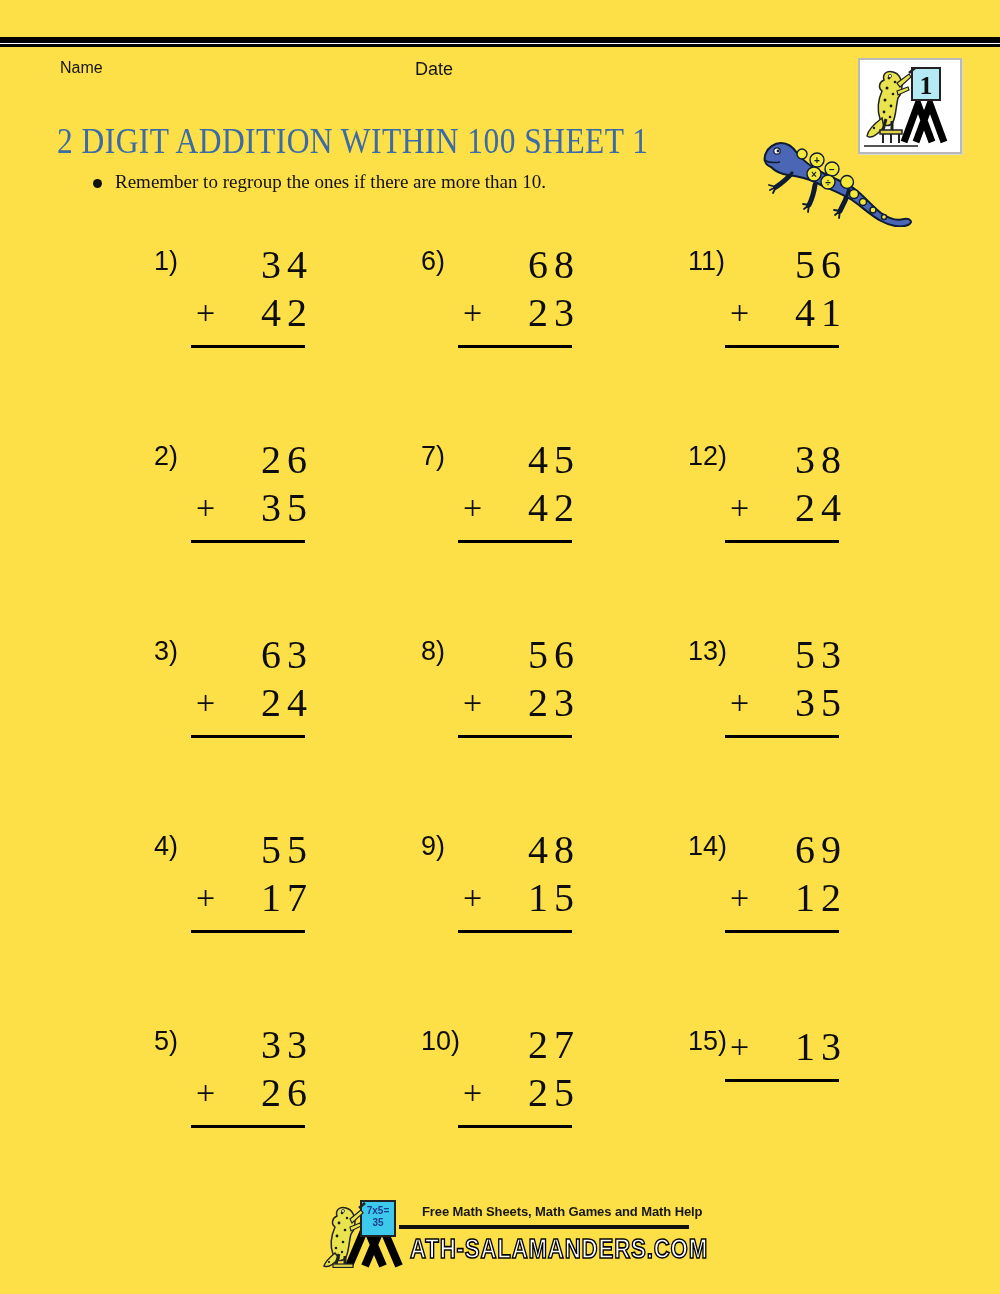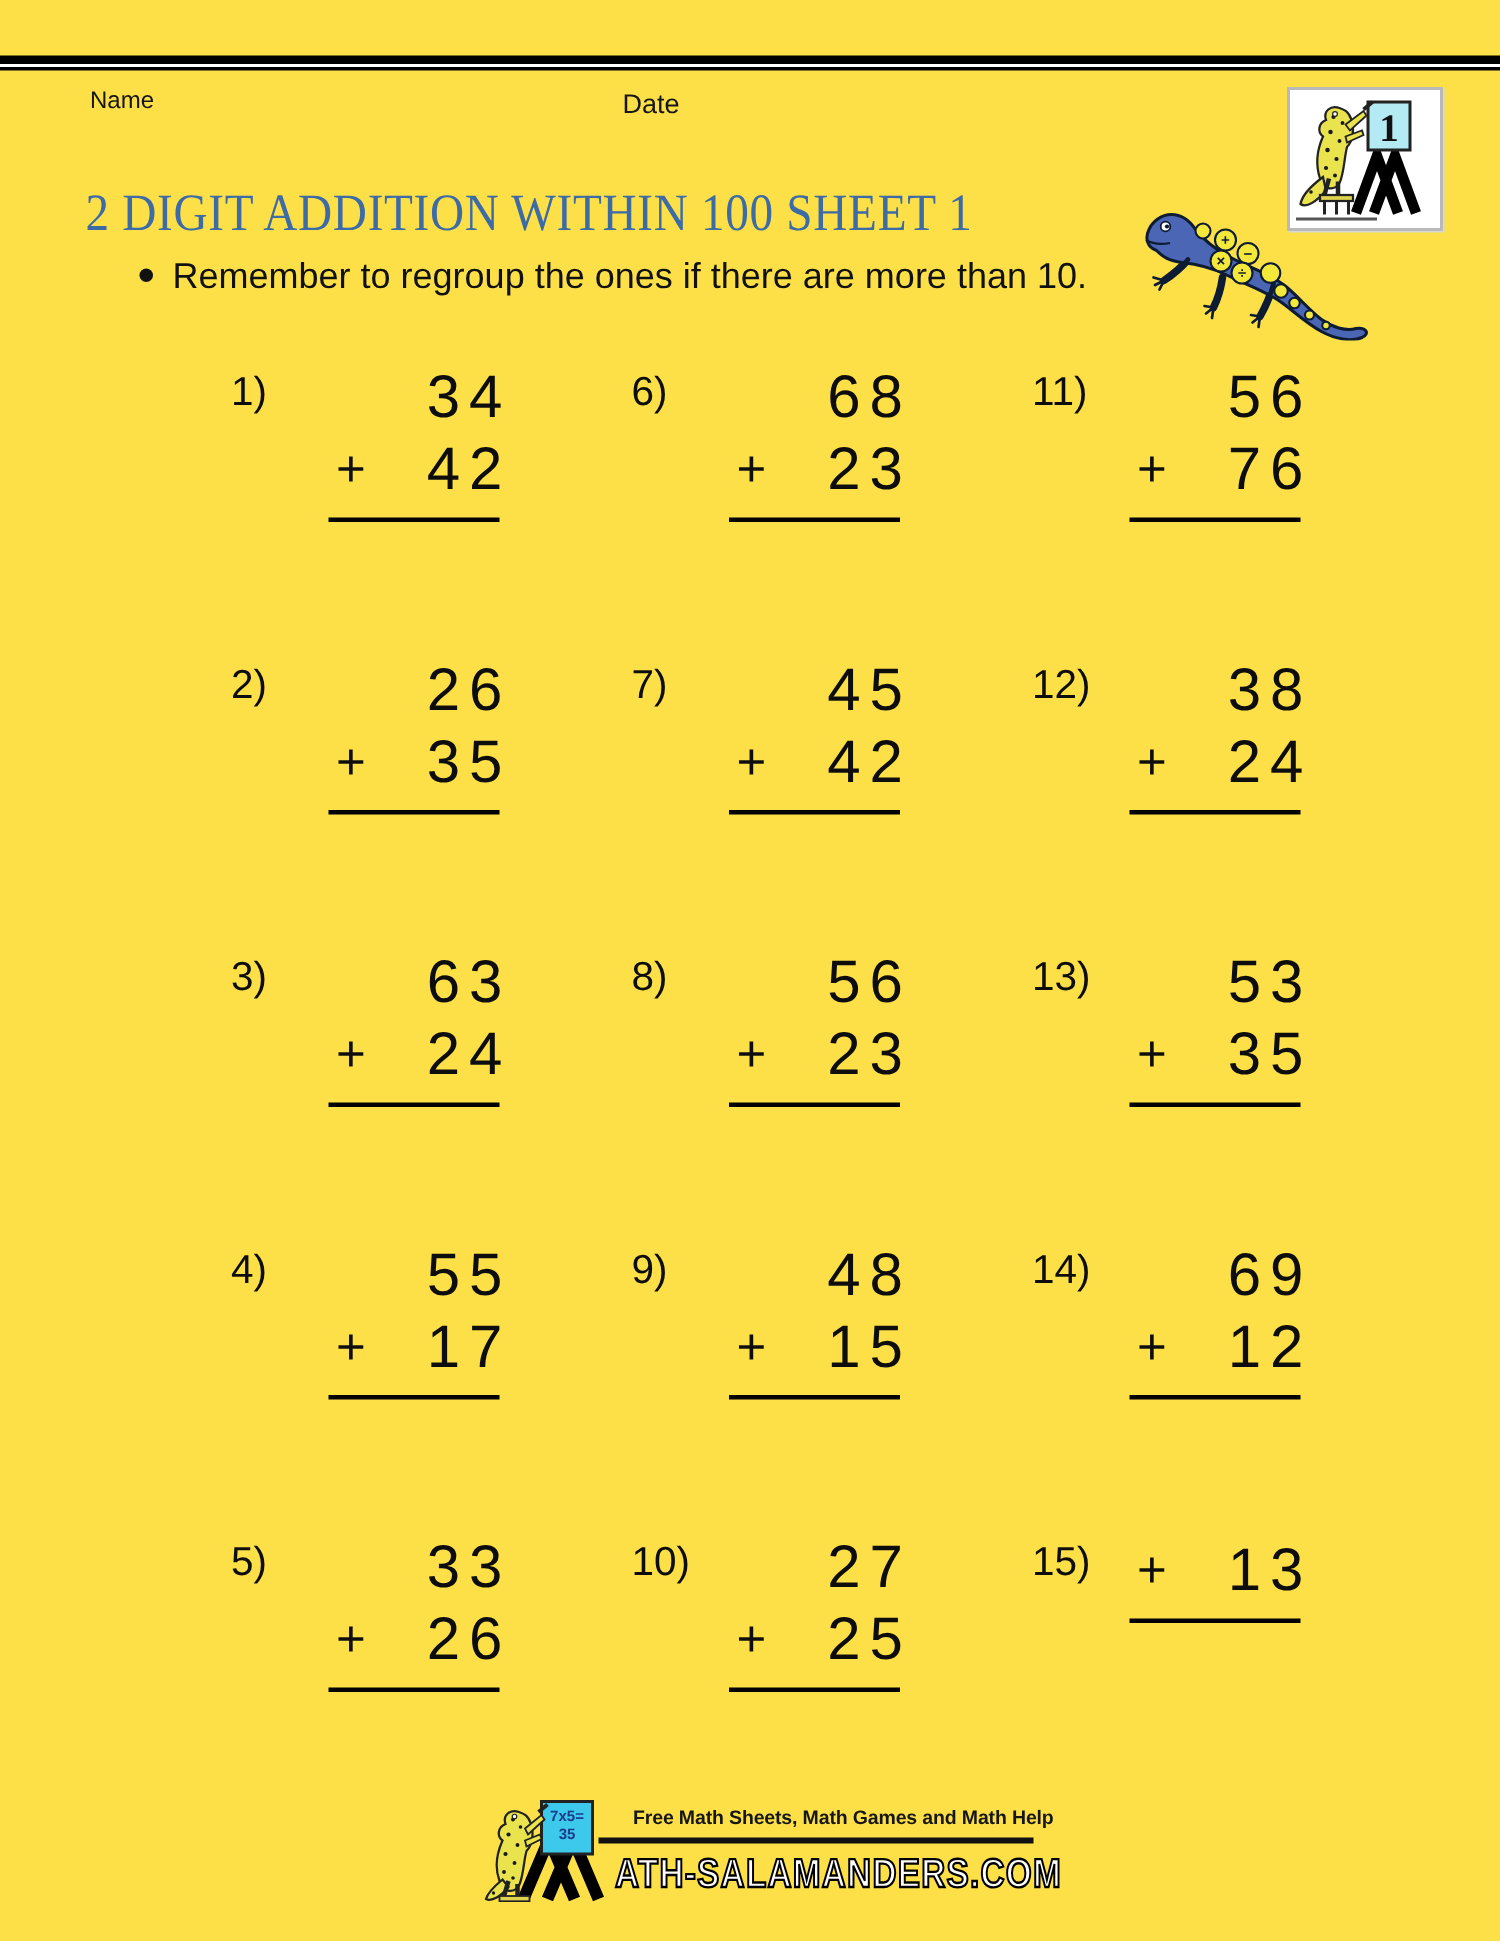--- a/index.html
+++ b/index.html
@@ -16,30 +16,30 @@
   
   .badge-frame{position:absolute;left:858px;top:58px;width:100px;height:92px;
                background:#fff;border:2px solid #b9b9b9;box-shadow:1px 1px 0 #d8d8d8;}
 
   .title{position:absolute;left:57px;top:122px;font-family:"Liberation Serif",serif;
          font-size:35px;letter-spacing:.5px;white-space:nowrap;
          transform:scaleX(.9);transform-origin:left top;color:var(--title-blue,#3d6ba6);}
 
   .instruction{position:absolute;left:93px;top:171px;display:flex;align-items:flex-start;}
   .bullet{width:9px;height:9px;border-radius:50%;background:#111;margin-top:8px;flex:0 0 auto;}
-  .instruction-text{font-size:24px;margin-left:13px;color:#111;}
+  .instruction-text{font-size:19px;margin-left:13px;color:#111;font-family:Liberation Serif, serif;}
 
   .blue-salamander{position:absolute;left:757px;top:127px;width:160px;height:100px;}
 
   
   .problems{position:absolute;left:140px;top:238px;display:grid;
             grid-template-columns:267px 267px 267px;grid-auto-rows:195px;}
   .problem{position:relative;}
   .plabel{position:absolute;left:14px;top:8px;font-size:27px;color:#0d0d0d;}
-  .pbody{position:absolute;left:81px;top:4px;width:114px;}
+  .pbody{position:absolute;left:53px;top:4px;width:114px;font-family:Liberation Serif, serif;}
   .addend{font-size:40px;line-height:46px;text-align:right;letter-spacing:6px;
           margin-right:-6px;color:#0d0d0d;}
   .row2{display:flex;justify-content:space-between;align-items:center;margin-top:2px;
         padding-left:3px;}
   .plus{font-size:34px;line-height:46px;color:#0d0d0d;}
   .answer-line{margin-top:9px;border-bottom:3px solid #000;width:114px;margin-left:-2px;}
 
   
   .footer-logo{position:absolute;left:321px;top:1198px;width:102px;height:70px;}
   .tagline{position:absolute;left:422px;top:1204px;font-size:13px;font-weight:bold;
@@ -158,21 +158,21 @@
           </div>
       <div class="answer-line"></div>
         </div>
     </div>
     <div class="problem">
       <span class="plabel">11)</span>
       <div class="pbody">
           <div class="addend">56</div>
       <div class="row2">
             <span class="plus">+</span>
-            <span class="addend">76</span>
+            <span class="addend">41</span>
           </div>
       <div class="answer-line"></div>
         </div>
     </div>
 
     <div class="problem">
       <span class="plabel">2)</span>
       <div class="pbody">
           <div class="addend">26</div>
       <div class="row2">

